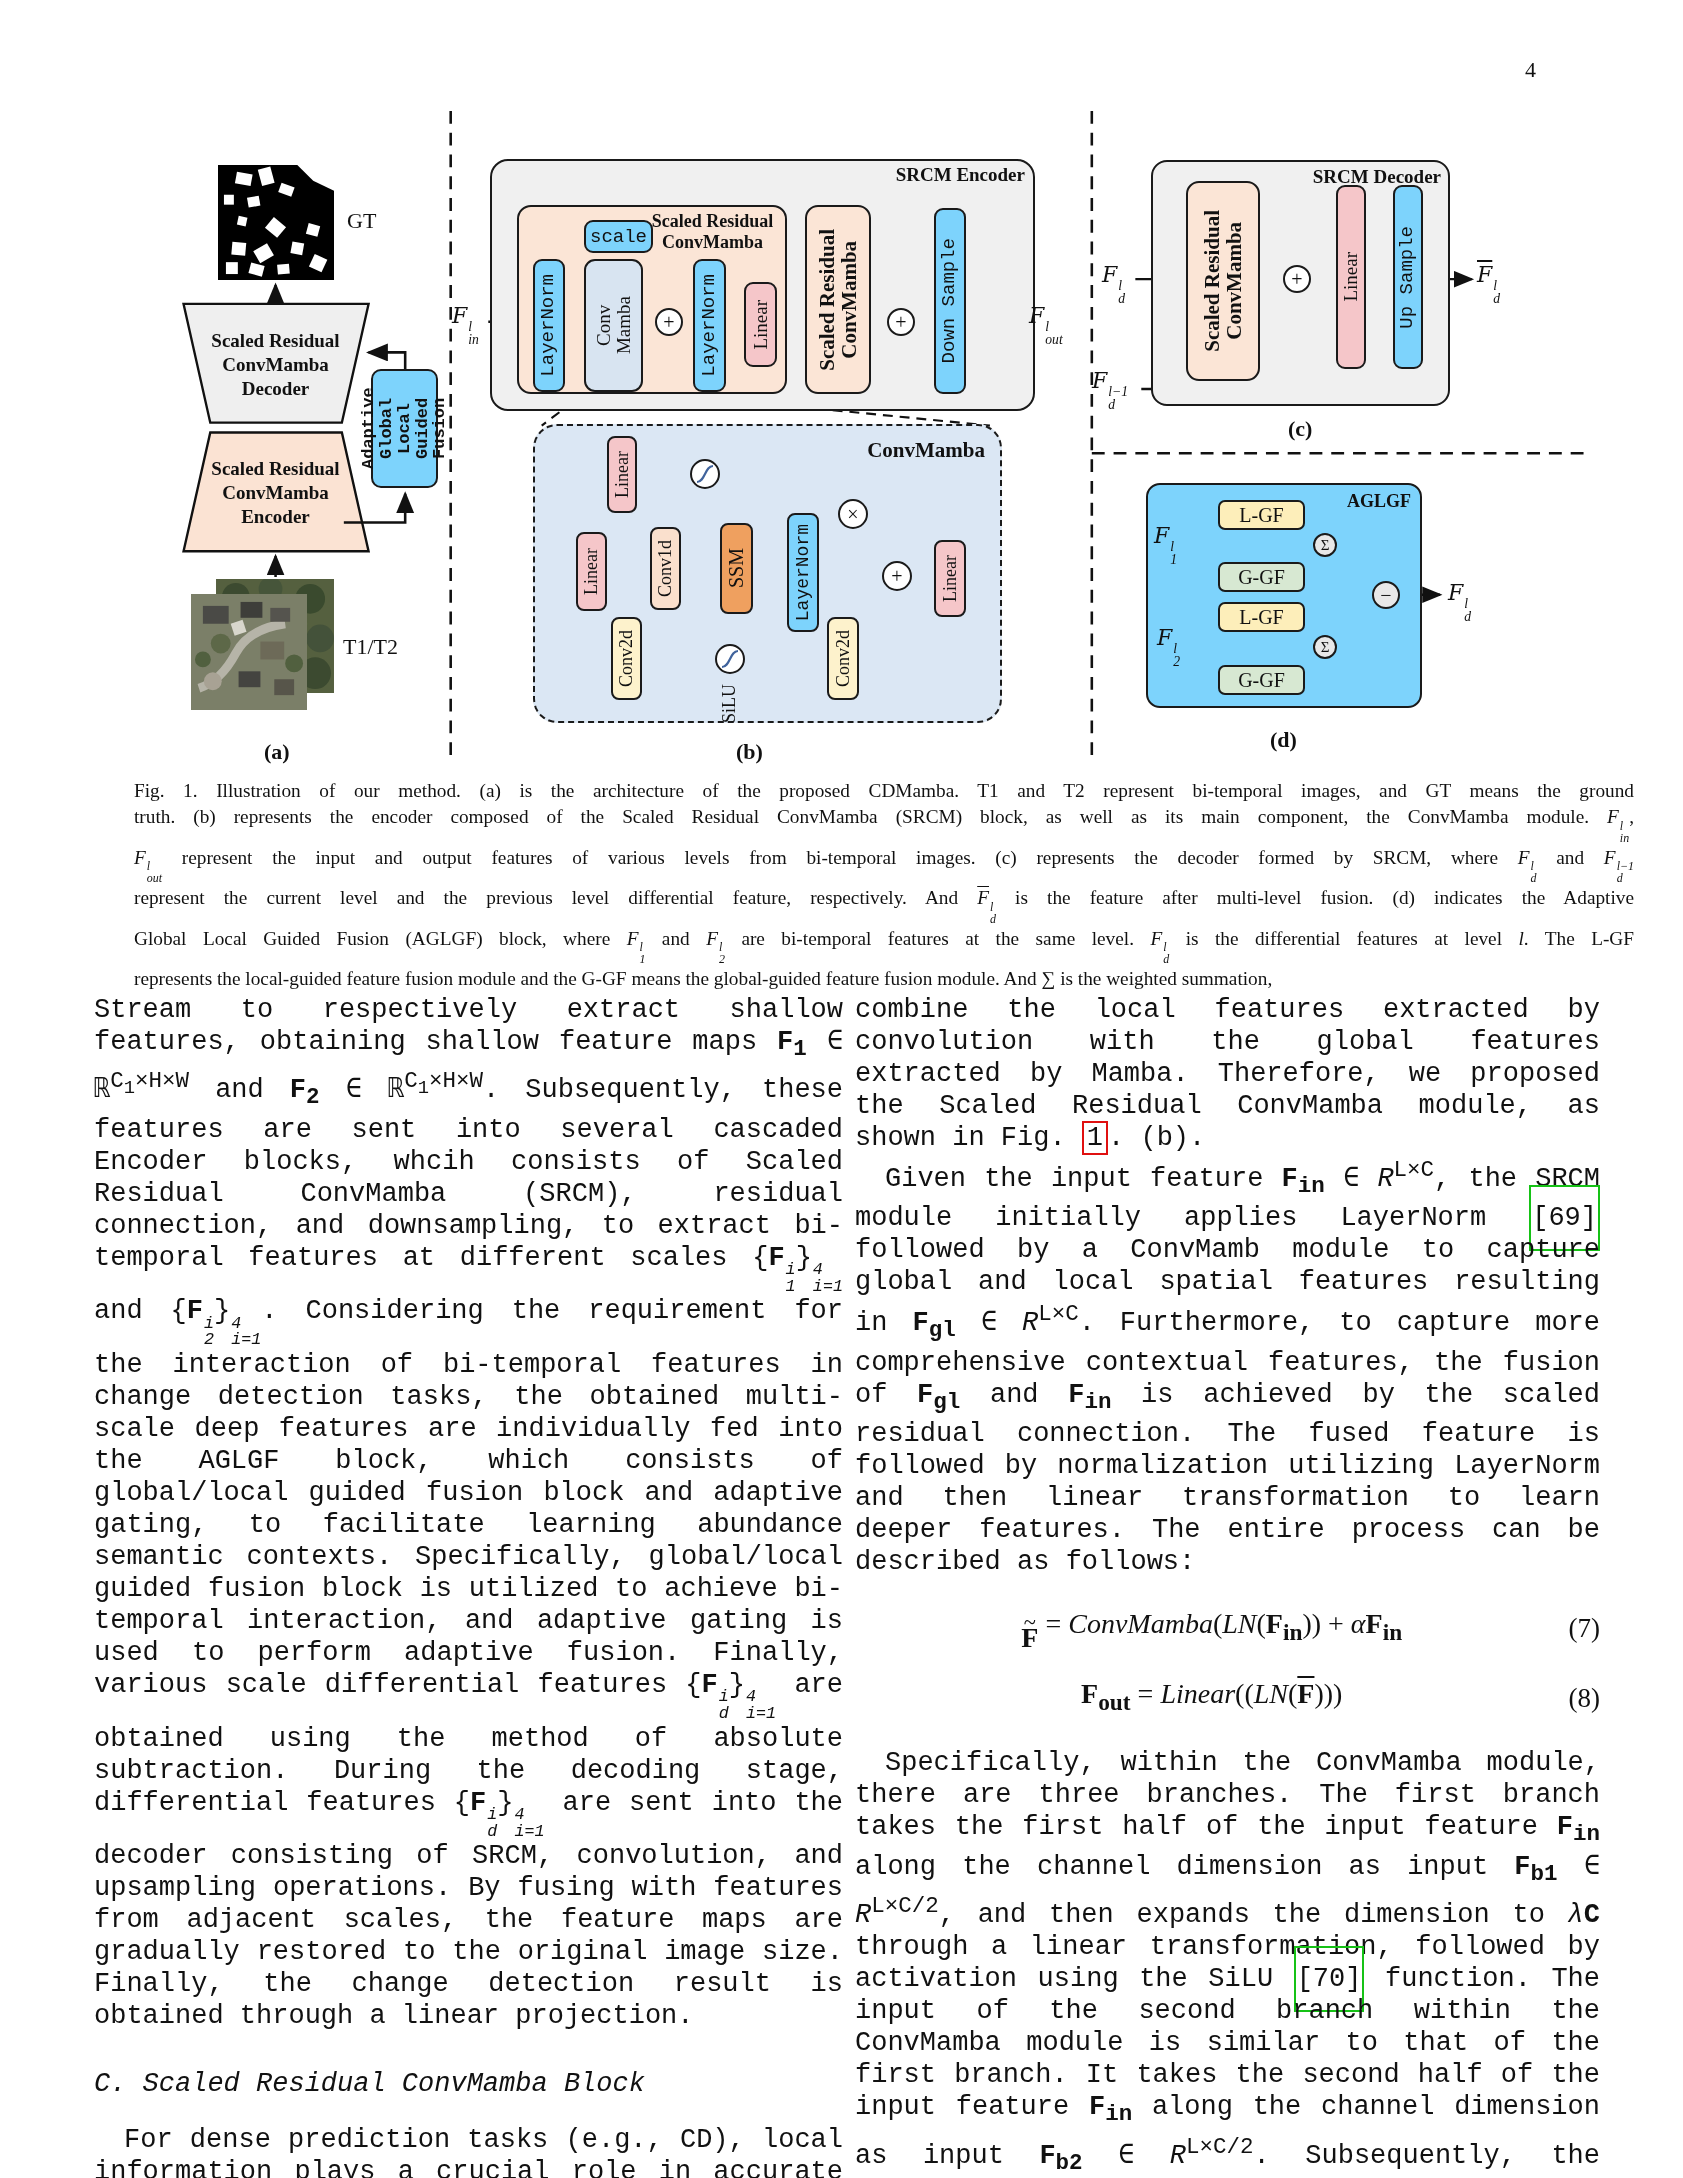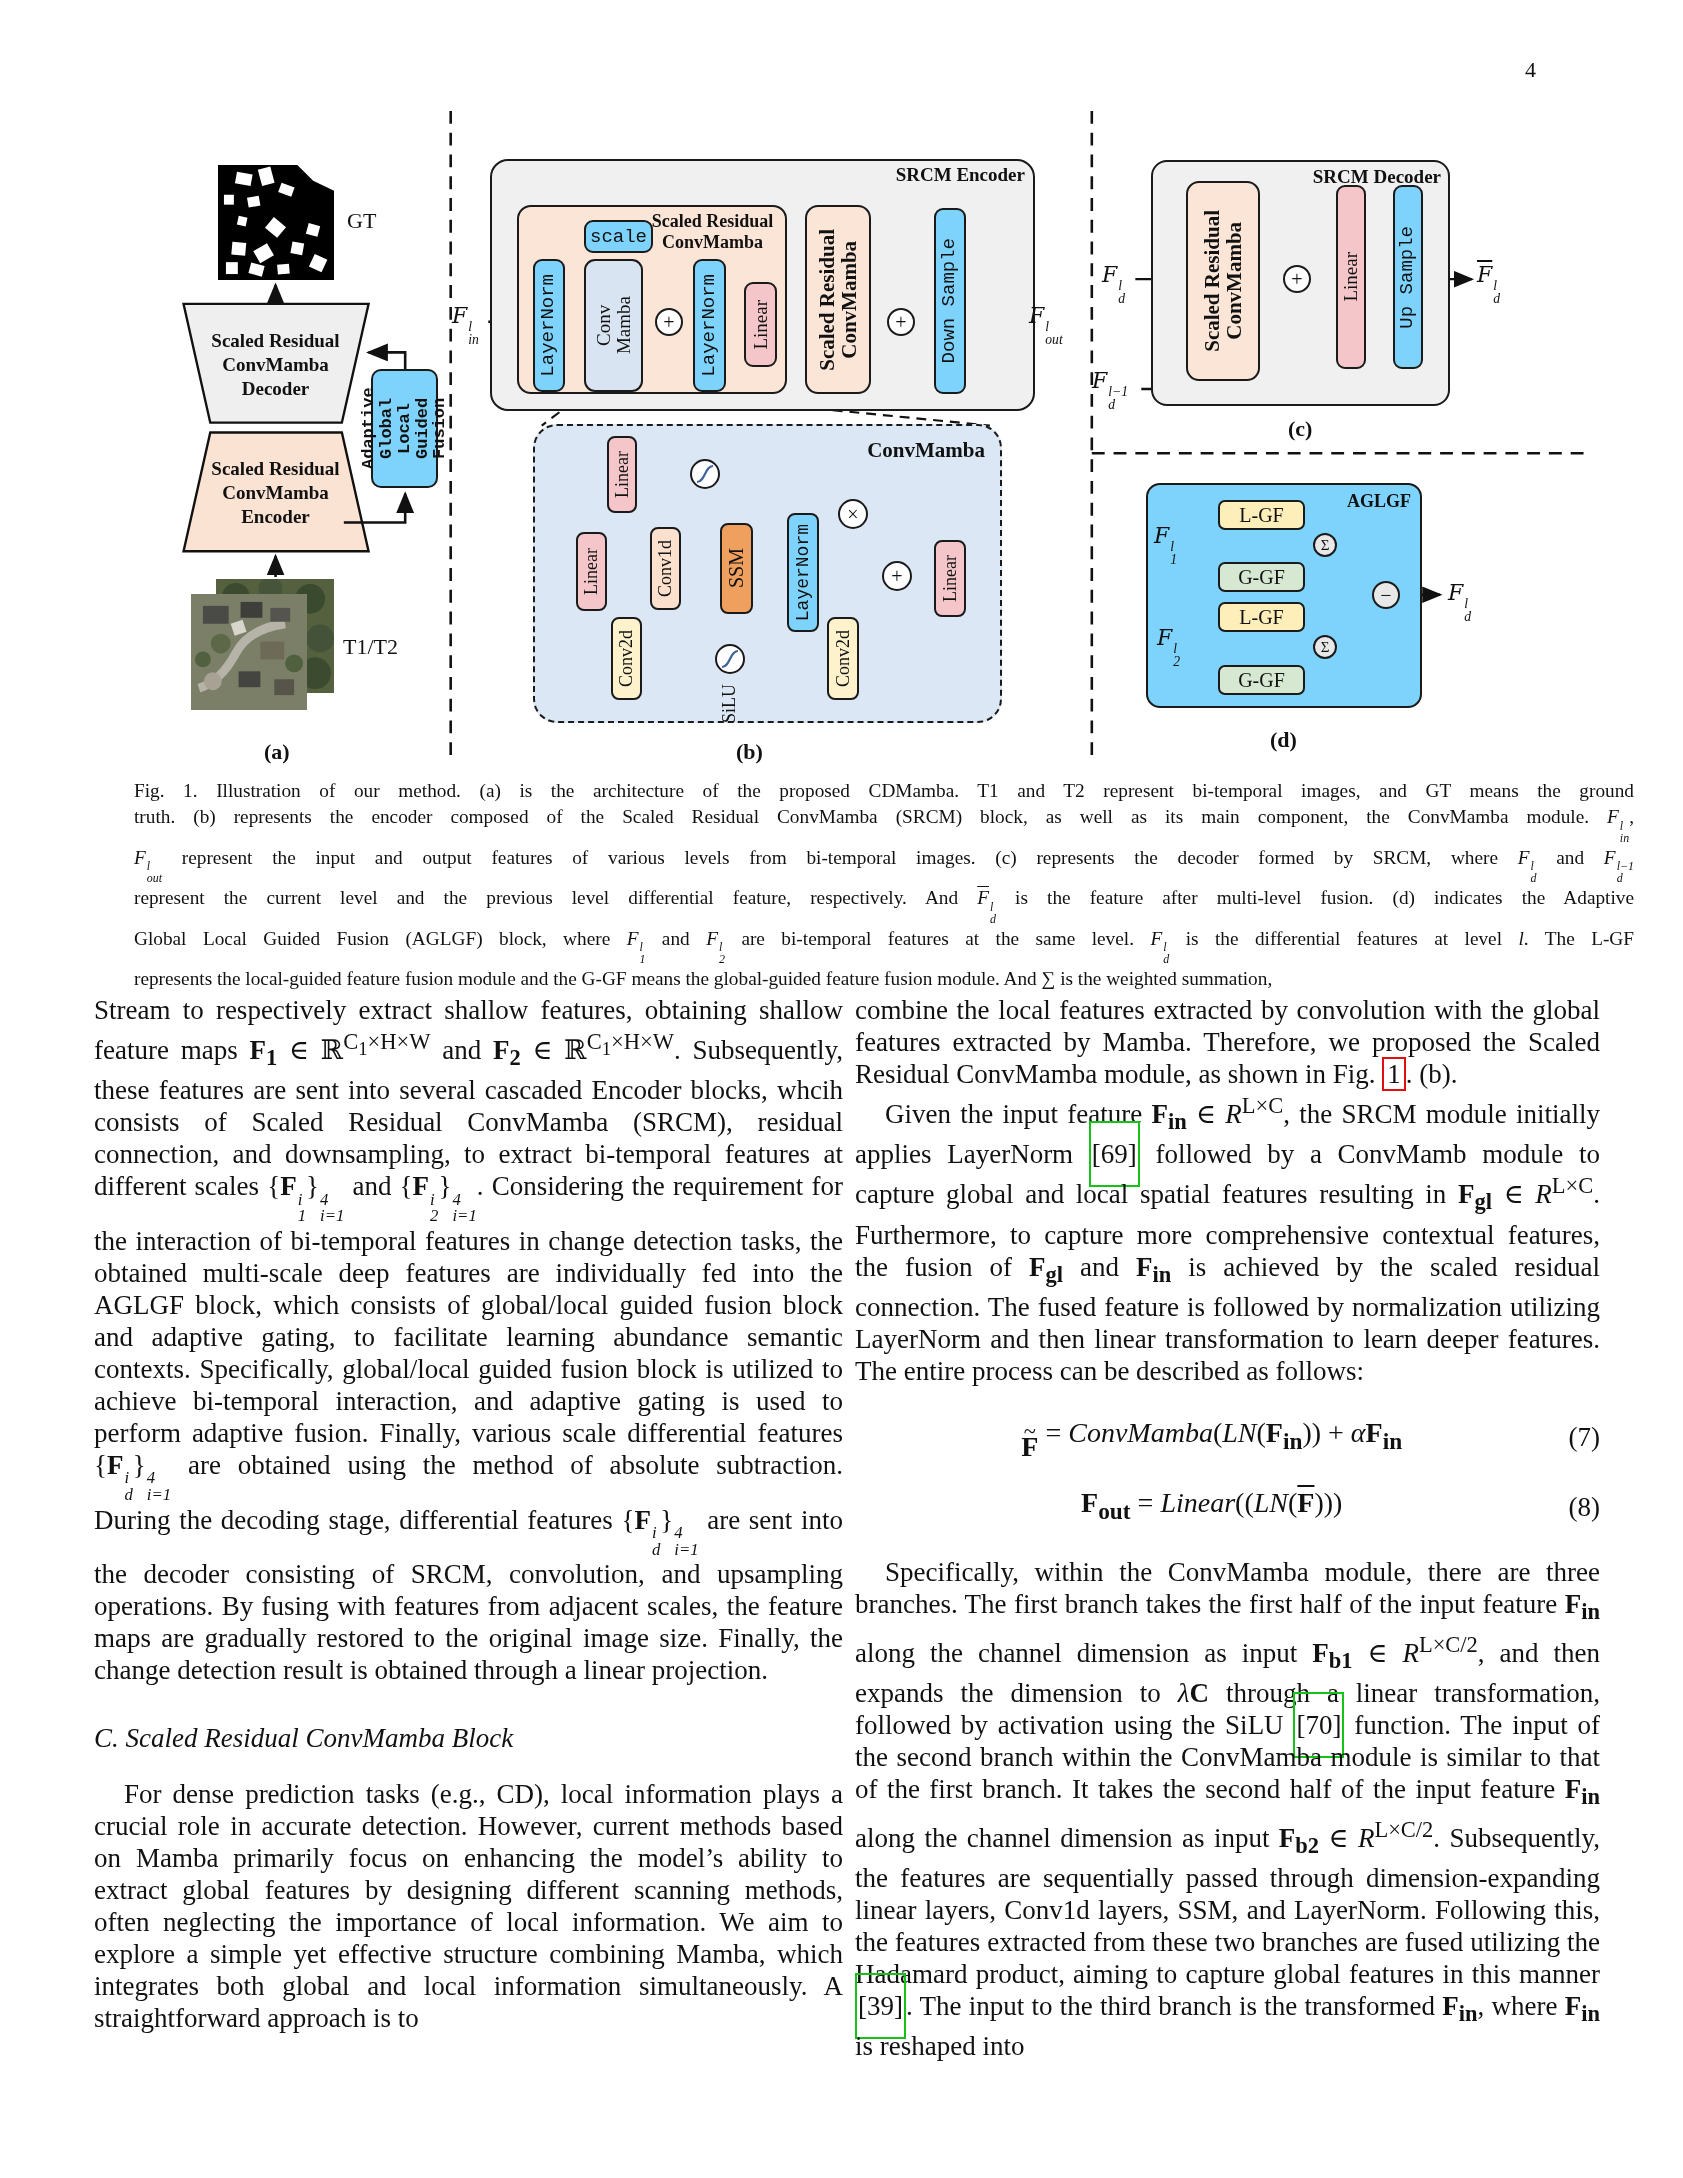--- a/index.html
+++ b/index.html
@@ -39,21 +39,21 @@
   .st span{display:block;text-align:left;font-style:italic;}
   .ovl{text-decoration:overline;}
   
   #caption{position:absolute;left:94px;top:778px;width:1500px;font-size:19.3px;line-height:26px;margin-left:40px;}
   .cl{text-align:justify;text-align-last:justify;}
   .cl.last{text-align-last:left;}
   
   .col{position:absolute;top:994px;font-size:27px;line-height:32px;text-align:justify;hyphens:none;}
   #col-left{left:94px;width:749px;}
   #col-right{left:855px;width:745px;}
-  .para{margin:0;}
+  .para{margin:0;font-family:Liberation Mono, monospace;}
   .indent{text-indent:30px;}
   .heading{font-style:italic;font-size:27px;margin:36px 0 24px 0;text-align:left;text-indent:0;}
   .refr{border:2px solid #e01010;padding:0 3px;}
   .refg{border:2px solid #16c216;padding:16px 1px;}
   .eq{display:flex;align-items:center;margin:30px 0;}
   .eq .ebody{flex:1;text-align:center;font-size:28px;}
   .eq .enum{font-size:27px;}
   .tld{display:inline-flex;flex-direction:column;align-items:center;line-height:0.55;vertical-align:0.1em;}
   .tld span:first-child{font-size:0.8em;}
   #pagenum{position:absolute;left:1525px;top:57px;font-size:22px;}

